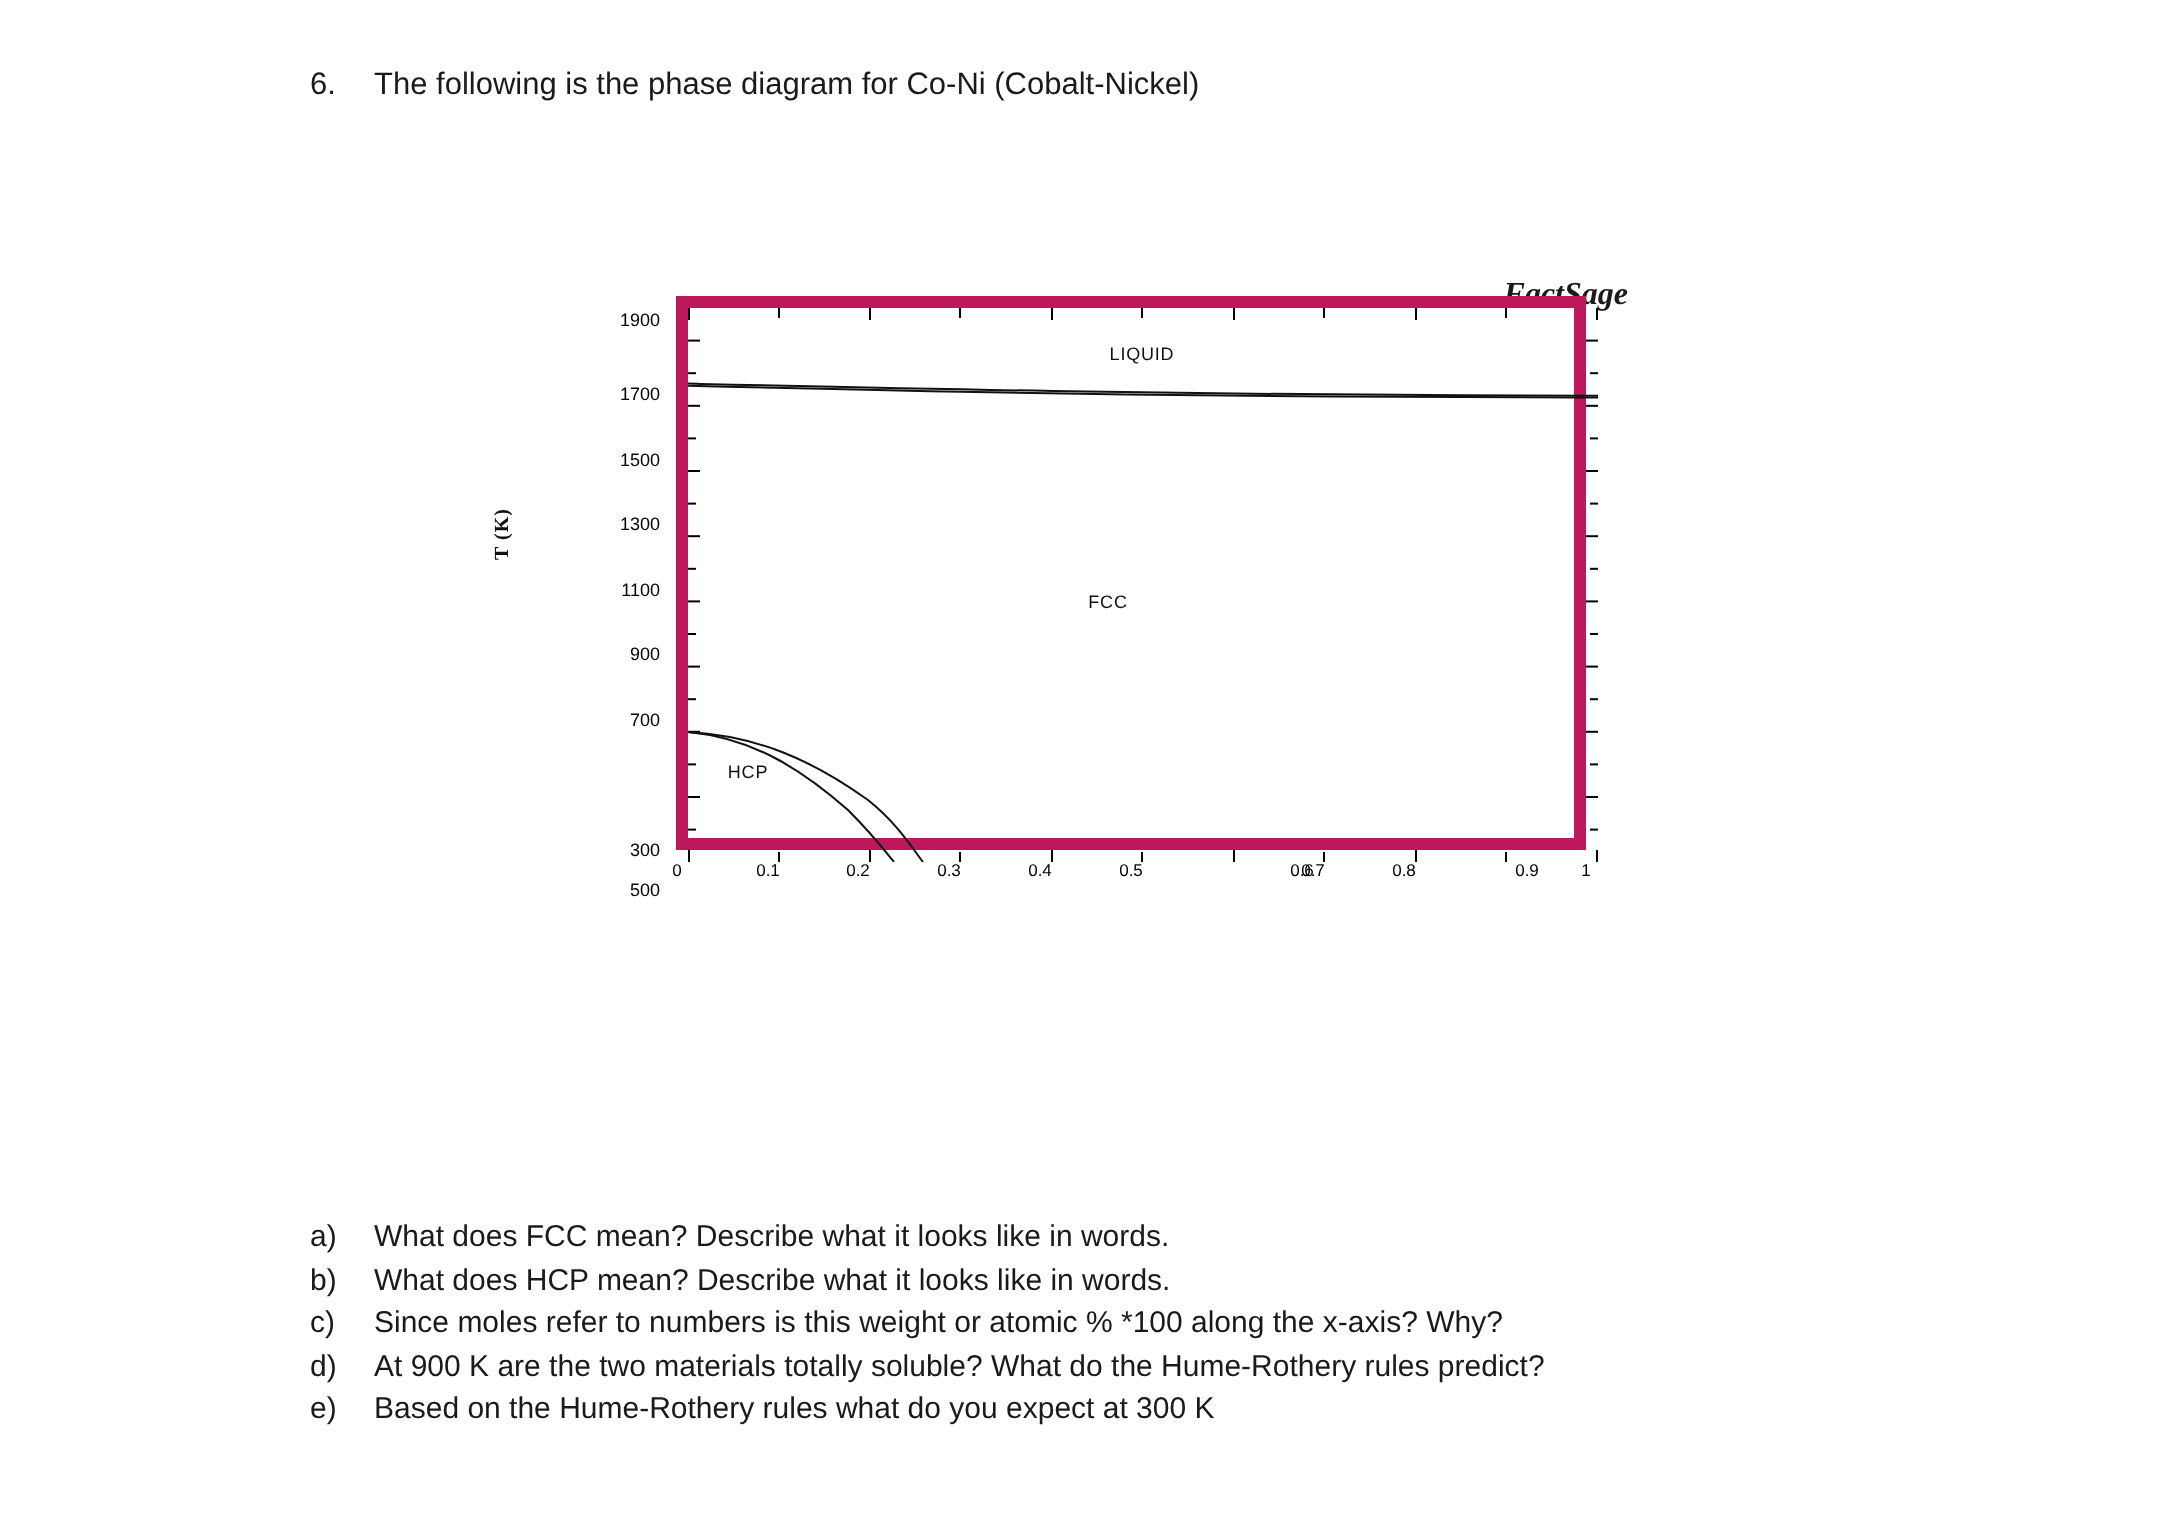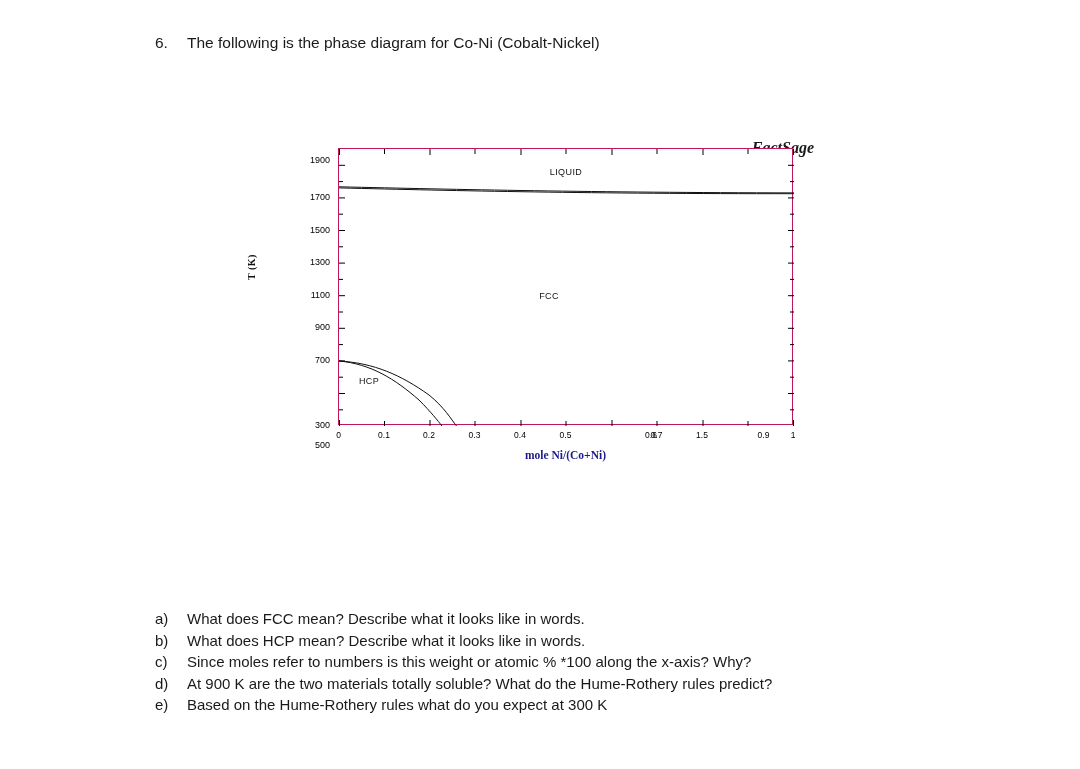--- a/index.html
+++ b/index.html
@@ -77,21 +77,21 @@
     font-family: "Liberation Serif", serif;
   }
 
   
   .plot {
     position: absolute;
     left: 88px;
     top: 43px;
     width: 455px;
     height: 277px;
-    border: 1px solid #be185d;
+    border: 6px solid #be185d;
     box-sizing: border-box;
     background: #fff;
   }
   .plot svg { position: absolute; left: 0; top: 0; }
 
   .tick-x {
     position: absolute;
     font-size: 8.5px;
     color: #000;
     transform: translateX(-50%);
@@ -267,25 +267,24 @@
     <div class="tick-y" style="top: 320.1px;">300</div>
 
     <div class="tick-x" style="left: 88.5px;">0</div>
     <div class="tick-x" style="left: 134px;">0.1</div>
     <div class="tick-x" style="left: 179px;">0.2</div>
     <div class="tick-x" style="left: 224.5px;">0.3</div>
     <div class="tick-x" style="left: 270px;">0.4</div>
     <div class="tick-x" style="left: 315.5px;">0.5</div>
     <div class="tick-x" style="left: 379px; padding-left: 44px;">0.6</div>
     <div class="tick-x" style="left: 406.5px;">0.7</div>
-    <div class="tick-x" style="left: 452px;">1.5</div>
+    <div class="tick-x" style="left: 452px;">0.8</div>
     <div class="tick-x" style="left: 497.5px; margin-left: 16px;">0.9</div>
     <div class="tick-x" style="left: 543px;">1</div>
 
-    <div class="axis-x-label">mole Ni/(Co+Ni)</div>
   </div>
 
 
   <div class="list">
     <div class="list-item">
       <div class="li-mark">a)</div>
       <div class="li-text">What does FCC mean? Describe what it looks like in words.</div>
     </div>
     <div class="list-item">
       <div class="li-mark">b)</div>

